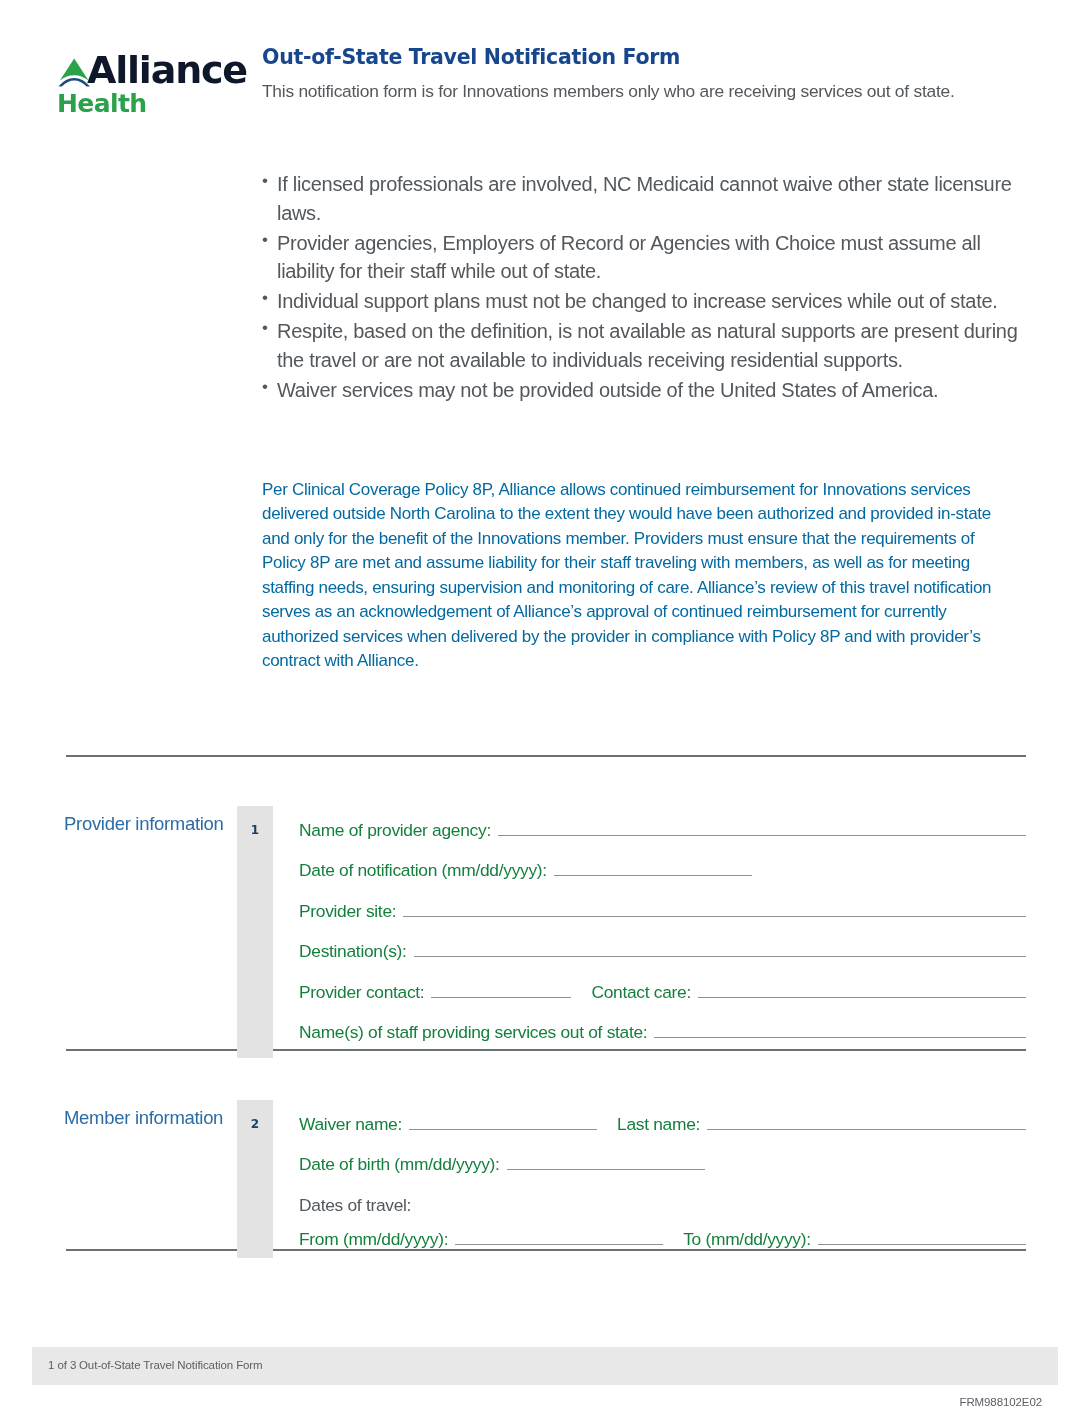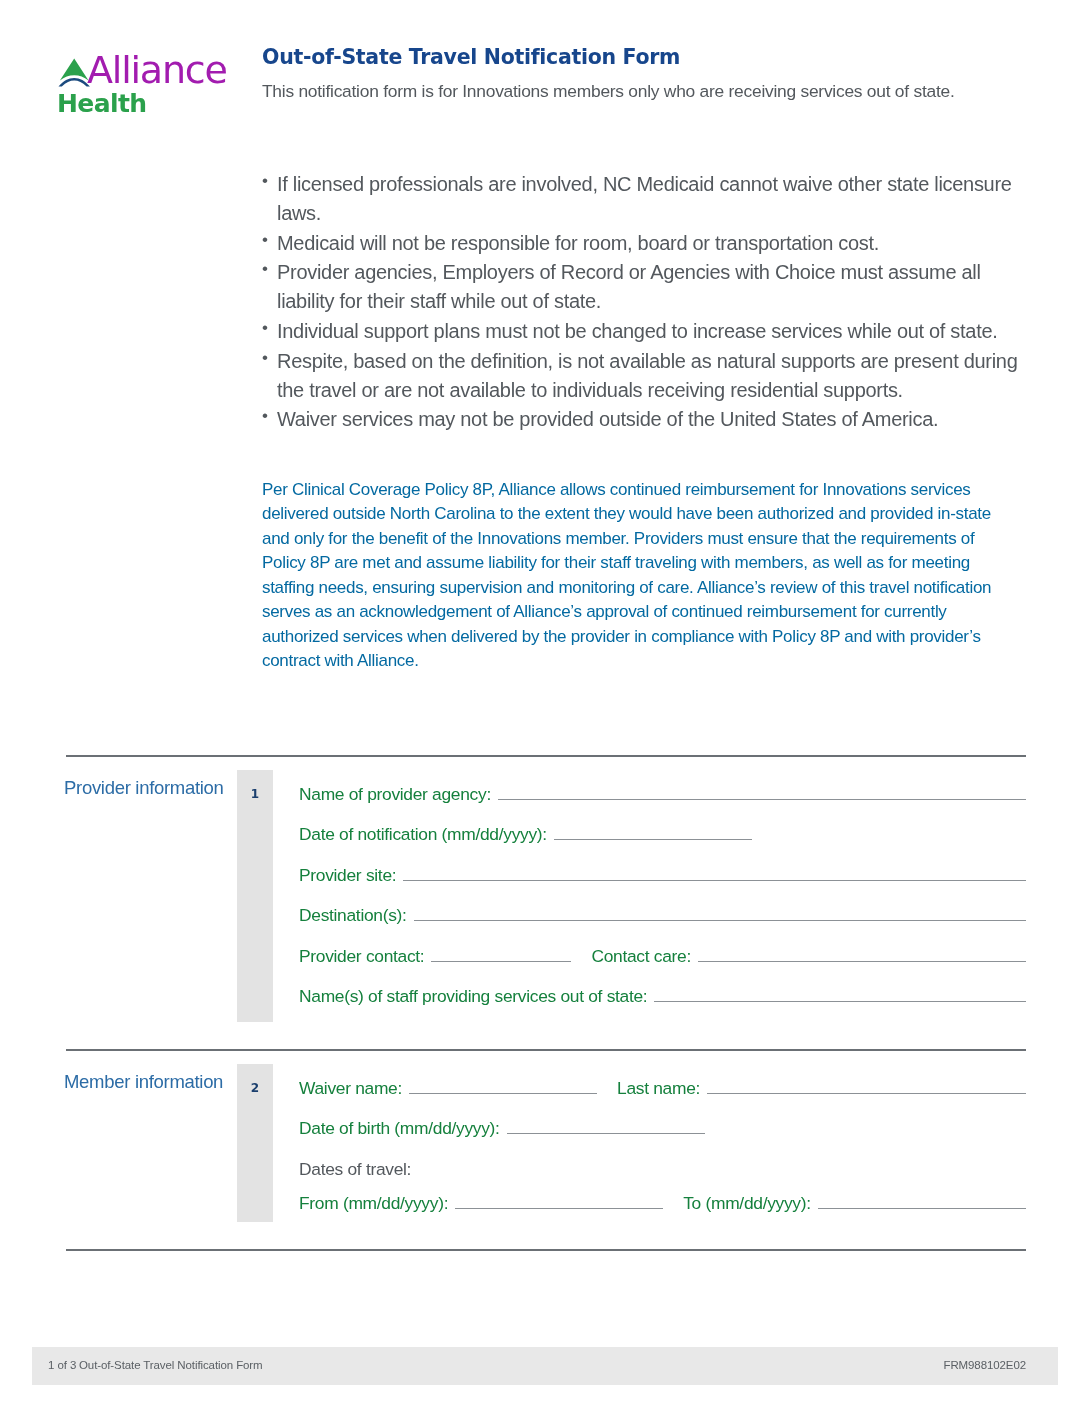--- a/index.html
+++ b/index.html
@@ -45,24 +45,24 @@
   }
   .logo-mark {
     width: 34px;
     height: 33px;
     margin-right: 0px;
     position: relative;
     top: 1px;
   }
   .logo-word {
     font-family: "DejaVu Sans", sans-serif;
-    font-weight: normal;
+    font-weight: bold;
     font-size: 38px;
     letter-spacing: -1.2px;
-    color: #a21caf;
+    color: #0f172a;
     line-height: 0.95;
     margin-left: -4px;
   }
   .logo-sub {
     text-align: left;
     font-family: "DejaVu Sans", sans-serif;
     font-weight: bold;
     font-size: 25px;
     letter-spacing: -0.6px;
     color: #2ba14c;
@@ -143,20 +143,21 @@
     background: #6b7075;
   }
   #rule-1 { top: 755px; }
   #rule-2 { top: 1049px; }
   #rule-3 { top: 1249px; }
 
   .section {
     position: absolute;
     left: 0;
     right: 0;
+    margin-top: 36px;
   }
   #section-provider { top: 770px; height: 270px; }
   #section-member   { top: 1064px; height: 180px; }
 
   .section-label {
     position: absolute;
     left: 64px;
     top: 6px;
     width: 165px;
     font-size: 18.5px;
@@ -244,21 +245,21 @@
   .footer-bar .f-center,
   .footer-bar .f-right {
     position: absolute;
     top: 12px;
     font-size: 11.5px;
     color: #5b6065;
     letter-spacing: -0.1px;
   }
   .footer-bar .f-left   { left: 47px; }
   .footer-bar .f-center { left: 16px; width: 100%; text-align: left; }
-  .footer-bar .f-right  { right: 32px; }
+  .footer-bar .f-right  { right: 16px; margin-top: 37px; }
 </style>
 </head>
 <body>
 
 <div class="page">
 
   <div class="header">
 
     <div class="logo-block">
       <div class="logo-main">
@@ -274,21 +275,20 @@
     </div>
 
     <div class="title-col">
       <h1 class="doc-title">Out-of-State Travel Notification Form</h1>
       <p class="doc-intro">This notification form is for Innovations members only who are receiving services out of state.</p>
     </div>
   </div>
 
   <ul class="bullets">
     <li>If licensed professionals are involved, NC Medicaid cannot waive other state licensure laws.</li>
-    <li>Medicaid will not be responsible for room, board or transportation cost.</li>
     <li>Provider agencies, Employers of Record or Agencies with Choice must assume all liability for their staff while out of state.</li>
     <li>Individual support plans must not be changed to increase services while out of state.</li>
     <li>Respite, based on the definition, is not available as natural supports are present during the travel or are not available to individuals receiving residential supports.</li>
     <li>Waiver services may not be provided outside of the United States of America.</li>
   </ul>
 
   <p class="policy">Per Clinical Coverage Policy 8P, Alliance allows continued reimbursement for Innovations services delivered outside North Carolina to the extent they would have been authorized and provided in-state and only for the benefit of the Innovations member. Providers must ensure that the requirements of Policy 8P are met and assume liability for their staff traveling with members, as well as for meeting staffing needs, ensuring supervision and monitoring of care. Alliance’s review of this travel notification serves as an acknowledgement of Alliance’s approval of continued reimbursement for currently authorized services when delivered by the provider in compliance with Policy 8P and with provider’s contract with Alliance.</p>
 
   <div class="rule" id="rule-1"></div>
   <div class="rule" id="rule-2"></div>

